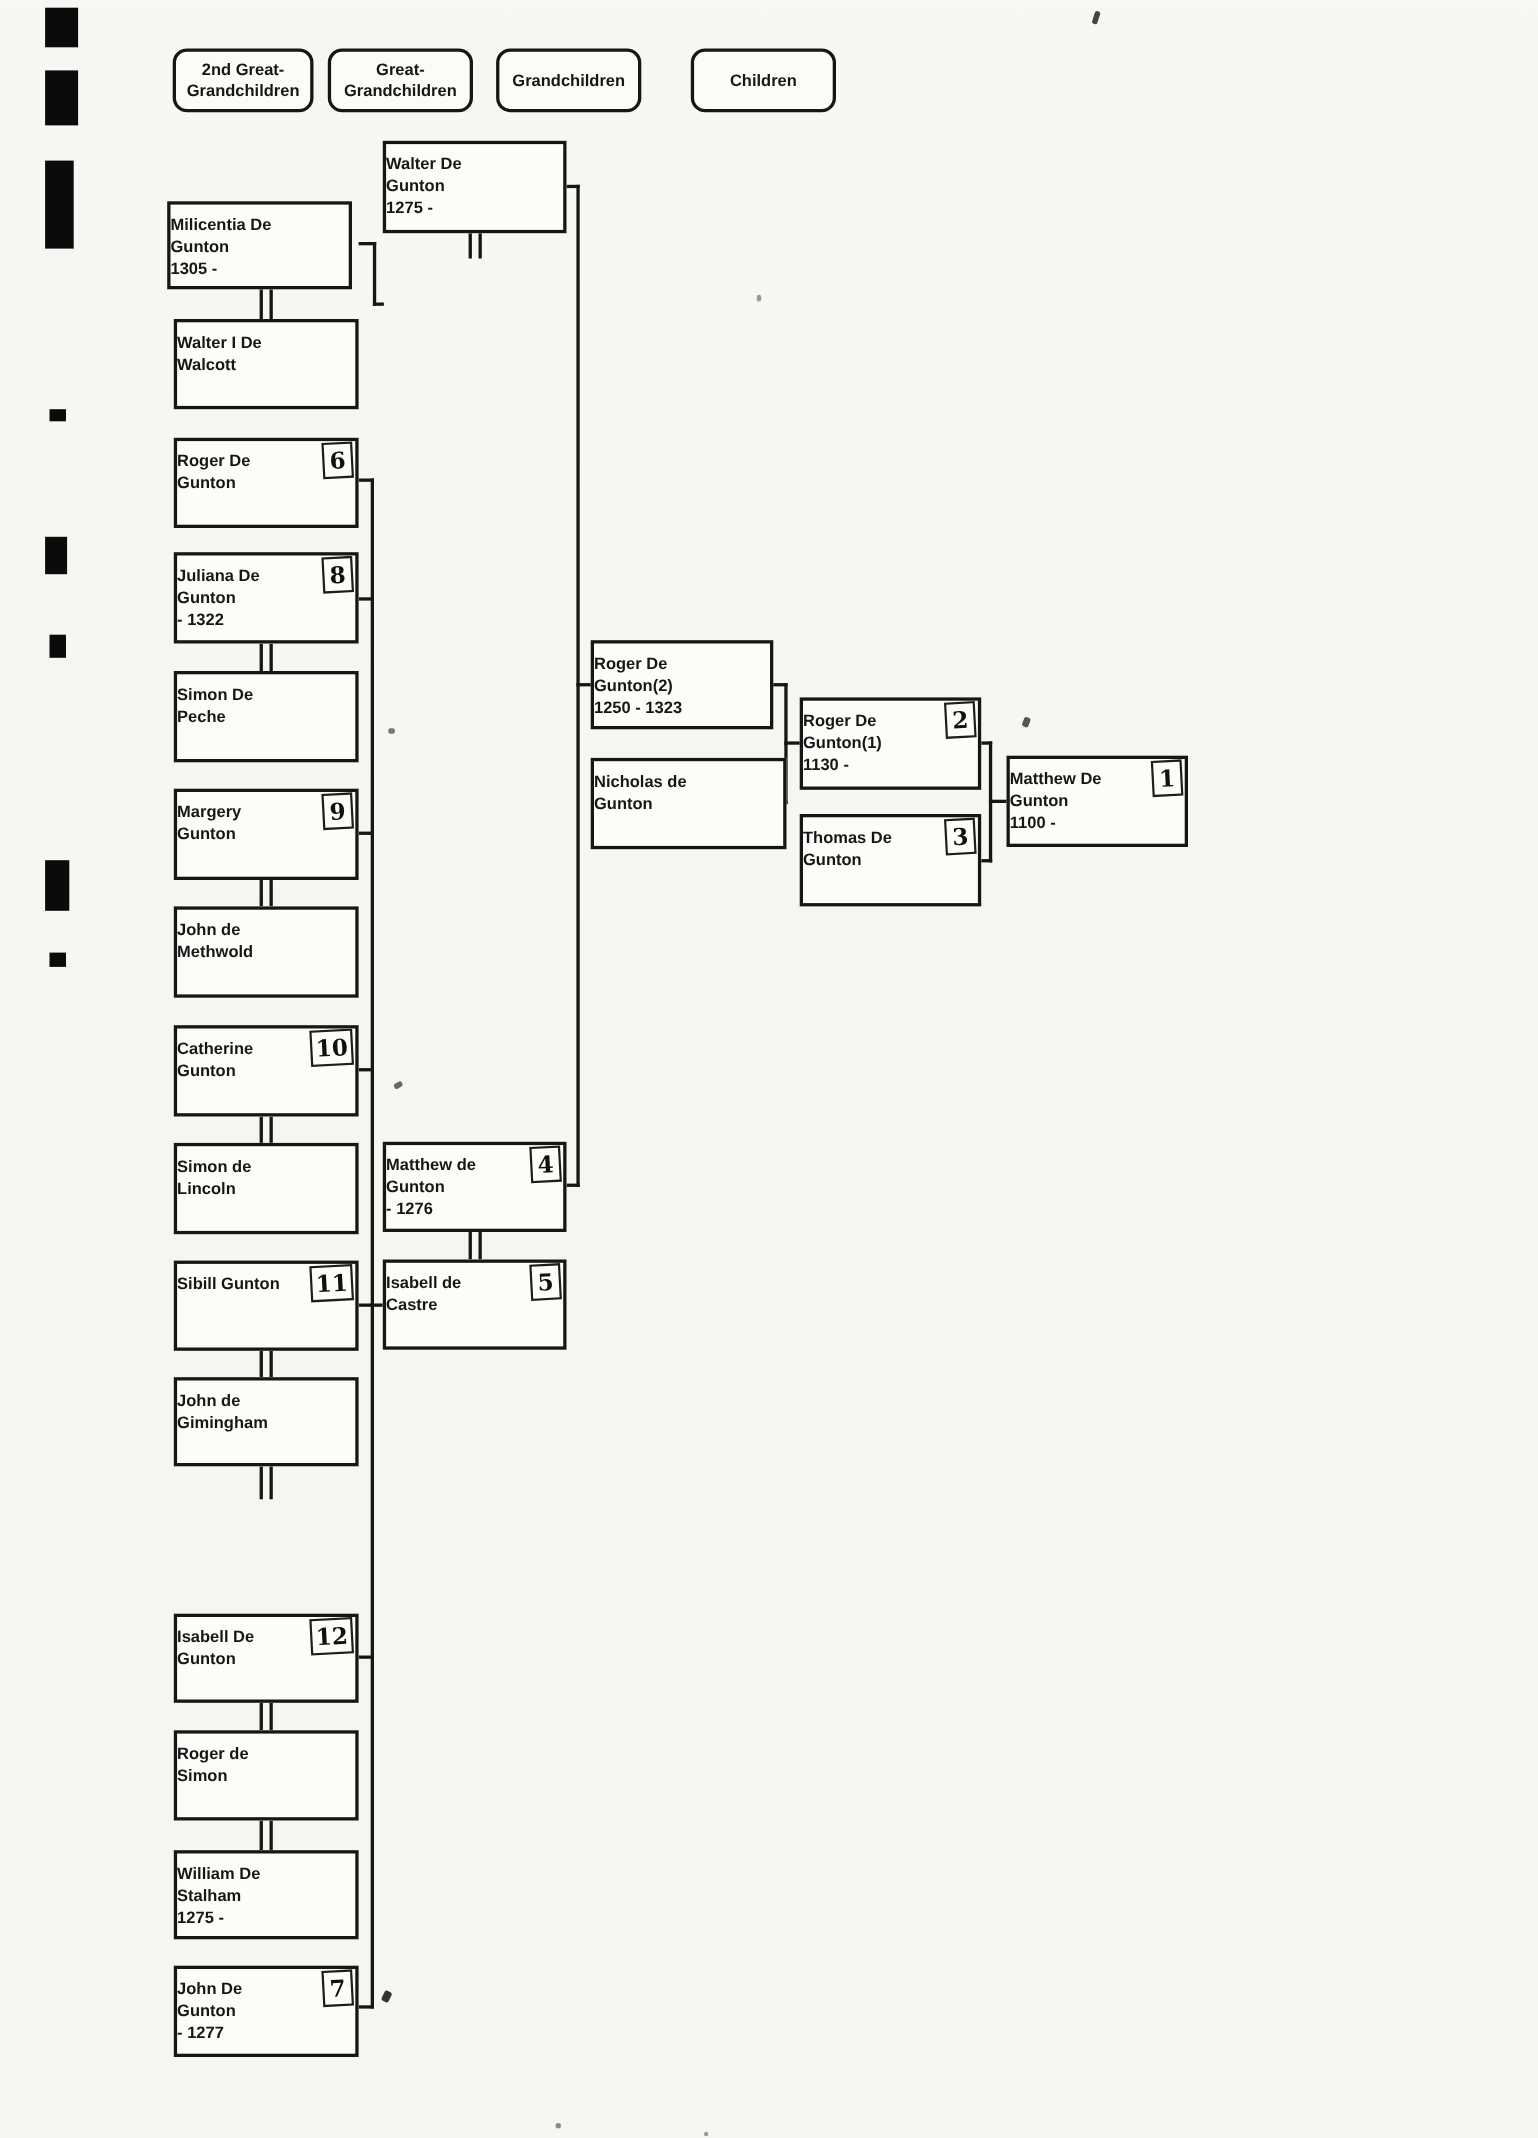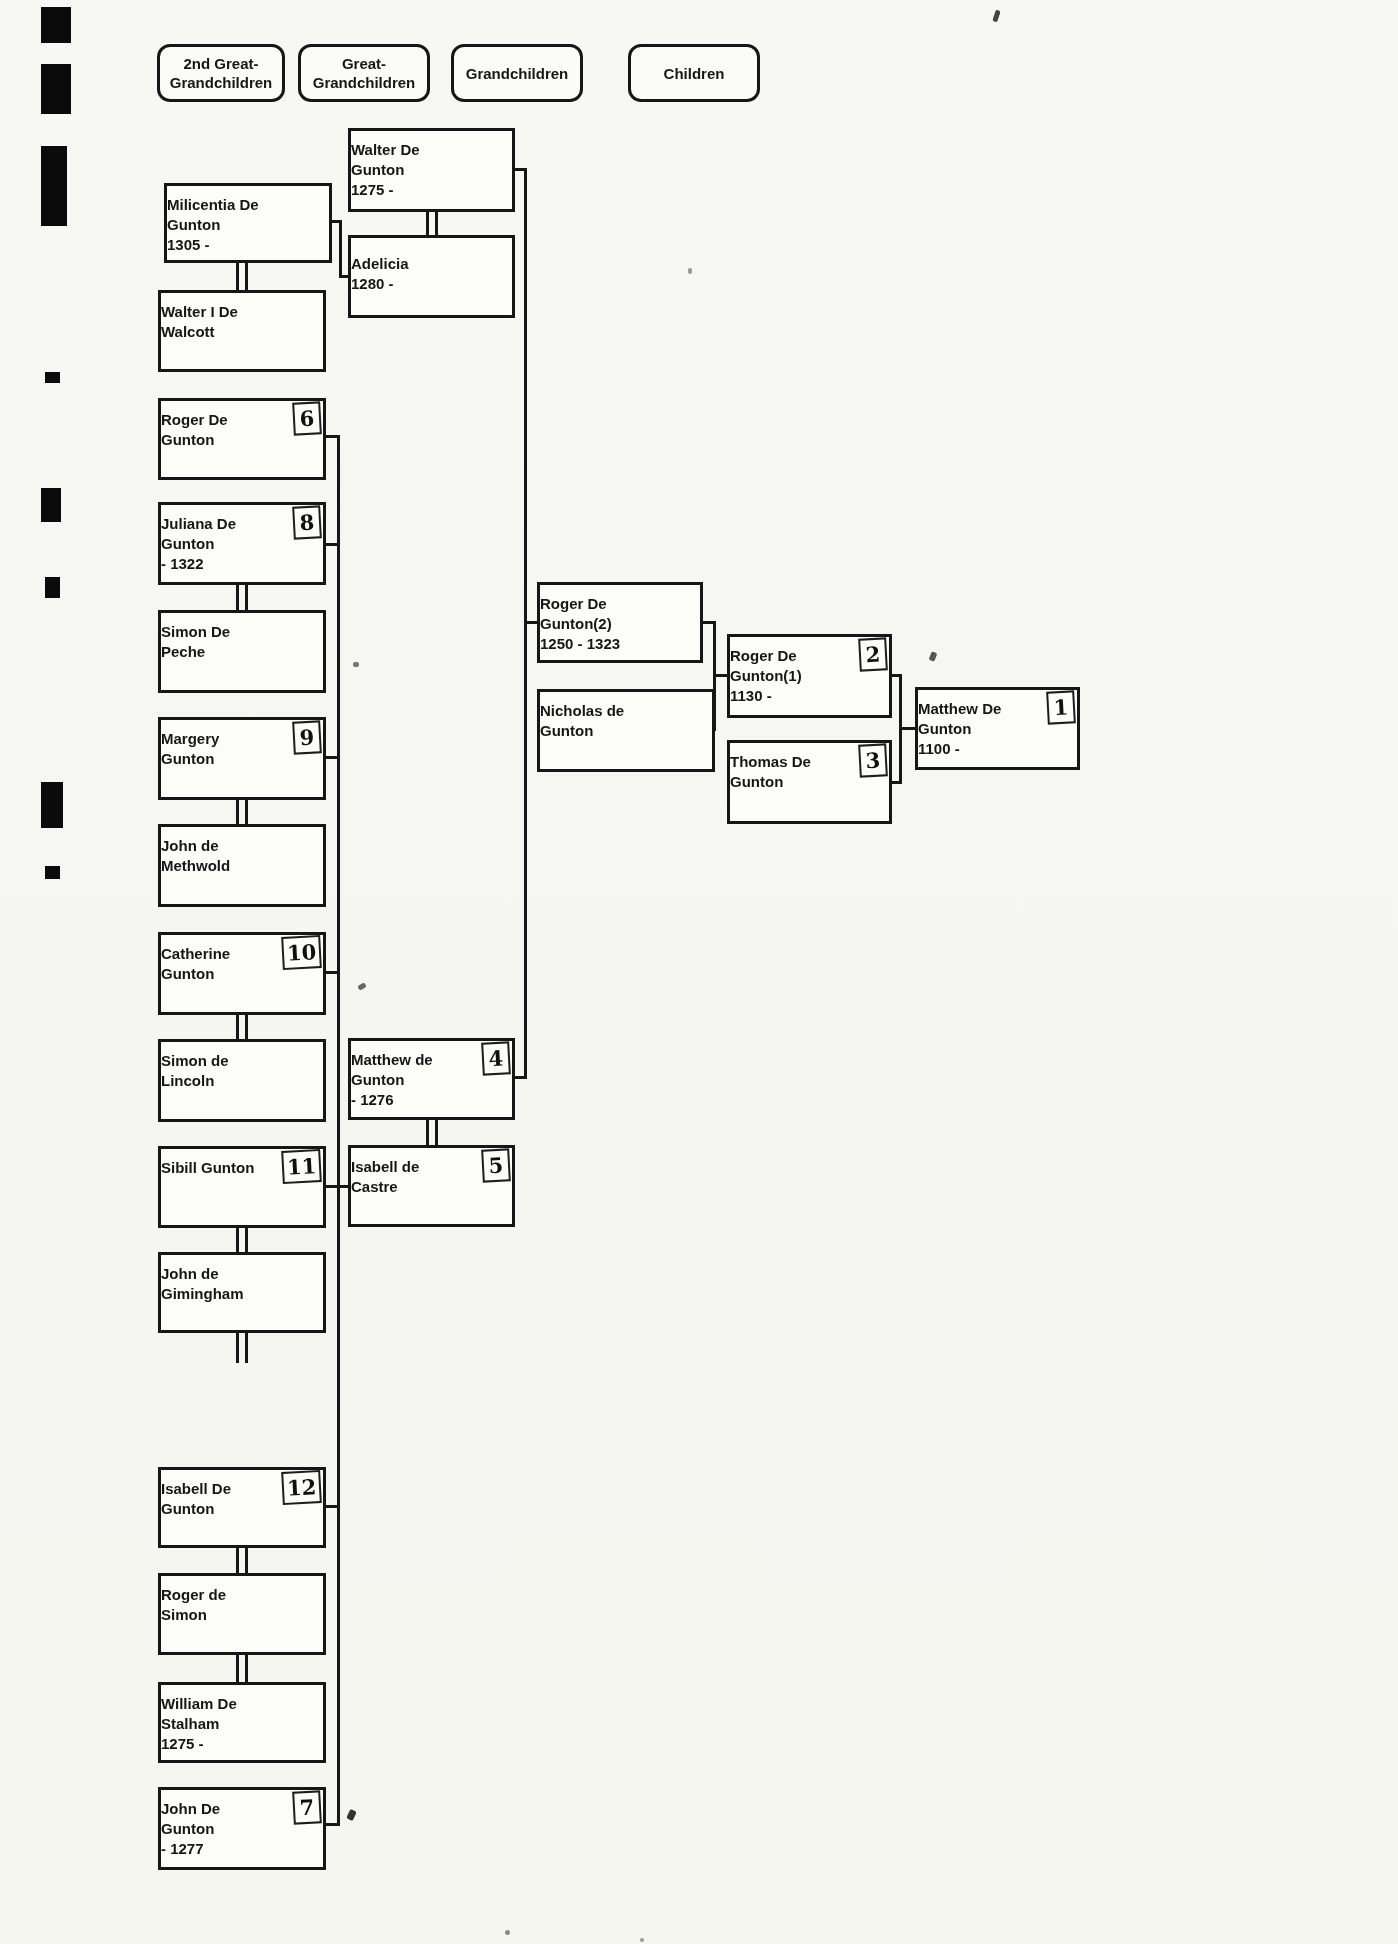--- a/index.html
+++ b/index.html
@@ -76,21 +76,21 @@
   <div class="couple" style="left:236px;top:585px;height:25px"></div>
   <div class="couple" style="left:236px;top:800px;height:24px"></div>
   <div class="couple" style="left:236px;top:1015px;height:24px"></div>
   <div class="couple" style="left:236px;top:1228px;height:24px"></div>
   <div class="couple" style="left:236px;top:1333px;height:30px"></div>
   <div class="couple" style="left:236px;top:1548px;height:25px"></div>
   <div class="couple" style="left:236px;top:1655px;height:27px"></div>
   <div class="couple" style="left:426px;top:212px;height:23px"></div>
   <div class="couple" style="left:426px;top:1120px;height:25px"></div>
 
-  <div class="pbox" style="left:164px;top:183px;width:168px;height:80px">
+  <div class="pbox" style="left:152px;top:183px;width:168px;height:80px">
     <div>Milicentia De</div>
     <div>Gunton</div>
     <div>1305 -</div>
   </div>
   <div class="pbox" style="left:158px;top:290px;width:168px;height:82px">
     <div>Walter I De</div>
     <div>Walcott</div>
   </div>
   <div class="pbox" style="left:158px;top:398px;width:168px;height:82px">
     <div>Roger De</div>
@@ -151,24 +151,20 @@
     <div>John De</div>
     <div>Gunton</div>
     <div>- 1277</div>
     <div class="numbox">7</div>
   </div>
 
   <div class="pbox" style="left:348px;top:128px;width:167px;height:84px">
     <div>Walter De</div>
     <div>Gunton</div>
     <div>1275 -</div>
-  </div>
-  <div class="pbox" style="left:348px;top:235px;width:167px;height:83px;padding-top:16px">
-    <div>Adelicia</div>
-    <div>1280 -</div>
   </div>
   <div class="pbox" style="left:348px;top:1038px;width:167px;height:82px">
     <div>Matthew de</div>
     <div>Gunton</div>
     <div>- 1276</div>
     <div class="numbox">4</div>
   </div>
   <div class="pbox" style="left:348px;top:1145px;width:167px;height:82px">
     <div>Isabell de</div>
     <div>Castre</div>

